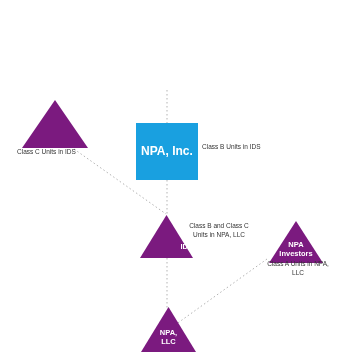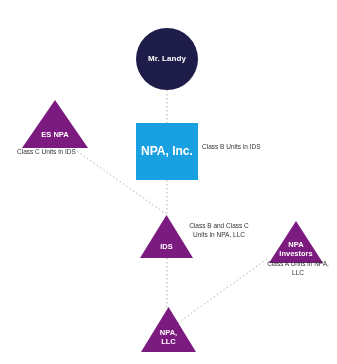--- a/index.html
+++ b/index.html
@@ -95,40 +95,36 @@
 <div id="diagram">
 
   <svg class="edges" viewBox="0 0 337 364">
     <line x1="167" y1="90" x2="167" y2="123" stroke="#b3b3b3" stroke-width="1" stroke-dasharray="1.5 2.5"></line>
     <line x1="167" y1="180" x2="167" y2="216" stroke="#b3b3b3" stroke-width="1" stroke-dasharray="1.5 2.5"></line>
     <line x1="74" y1="149" x2="166" y2="214" stroke="#b3b3b3" stroke-width="1" stroke-dasharray="1.5 2.5"></line>
     <line x1="167" y1="258" x2="167" y2="308" stroke="#b3b3b3" stroke-width="1" stroke-dasharray="1.5 2.5"></line>
     <line x1="267" y1="259" x2="175" y2="325" stroke="#b3b3b3" stroke-width="1" stroke-dasharray="1.5 2.5"></line>
   </svg>
 
-  <div class="node circle-node" style="left:136px; top:28px; width:62px; height:62px; background:#1e1d4a;">
-    <span class="node-label">Mr. Landy</span>
-  </div>
 
   <div class="node square-node" style="left:136px; top:123px; width:62px; height:57px; background:#19a0e0;">
     <span class="node-label">NPA, Inc.</span>
   </div>
 
   <div class="tri-node" style="left:22px; top:100px; width:66px; height:48px;">
     <svg width="66" height="48" viewBox="0 0 66 48">
       <polygon points="33,0 66,48 0,48" fill="#7b1a7f"></polygon>
     </svg>
-    <span class="node-label" style="top:30px;">ES NPA</span>
   </div>
 
   <div class="tri-node" style="left:140px; top:215px; width:53px; height:43px;">
     <svg width="53" height="43" viewBox="0 0 53 43">
       <polygon points="26.5,0 53,43 0,43" fill="#7b1a7f"></polygon>
     </svg>
-    <span class="node-label" style="top:27px;">IDS</span>
+    <span class="node-label" style="top:27px;text-align:right;">IDS</span>
   </div>
 
   <div class="tri-node" style="left:269px; top:221px; width:54px; height:42px;">
     <svg width="54" height="42" viewBox="0 0 54 42">
       <polygon points="27,0 54,42 0,42" fill="#7b1a7f"></polygon>
     </svg>
     <span class="node-label" style="top:19px;">NPA
 Investors</span>
   </div>
 

